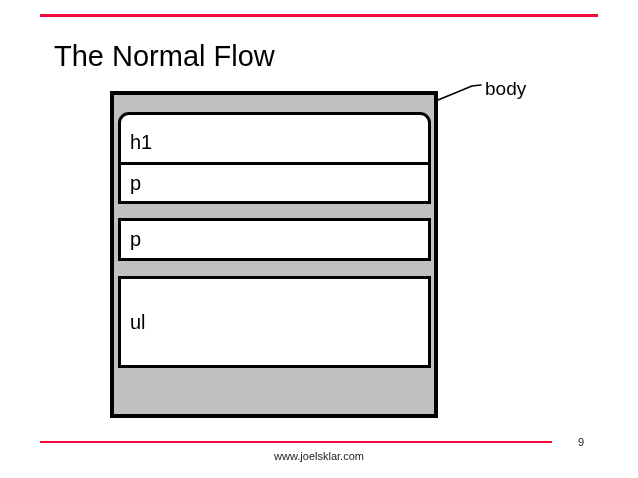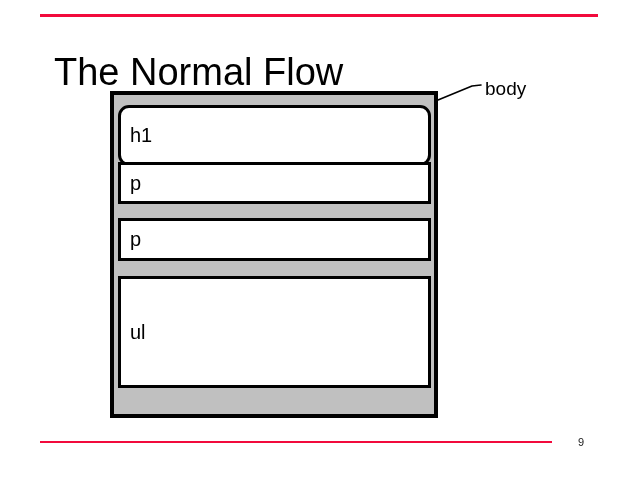--- a/index.html
+++ b/index.html
@@ -19,22 +19,22 @@
     overflow: hidden;
   }
   .rule-top {
     position: absolute;
     left: 40px; top: 14px;
     width: 558px; height: 3px;
     background: var(--accent-red);
   }
   .slide-title {
     position: absolute;
-    left: 54px; top: 52px;
-    font-size: 38px;
+    left: 54px; top: 36px;
+    font-size: 29px;
     line-height: 40px;
     color: var(--ink);
     font-weight: 400;
     white-space: nowrap;
   }
   .body-box {
     position: absolute;
     left: 110px; top: 91px;
     width: 328px; height: 327px;
     background: var(--body-fill);
@@ -45,24 +45,24 @@
     left: 4px;
     width: 313px;
     background: #ffffff;
     border: 3px solid var(--ink);
     display: flex;
     align-items: center;
     padding-left: 9px;
     font-size: 20px;
     color: var(--ink);
   }
-  .flow-box-h1 { top: 10px;  height: 61px; border-radius: 11px; }
+  .flow-box-h1 { top: 17px;  height: 61px; border-radius: 11px; }
   .flow-box-p1 { top: 67px;  height: 42px; }
   .flow-box-p2 { top: 123px; height: 43px; }
-  .flow-box-ul { top: 181px; height: 112px; }
+  .flow-box-ul { top: 181px; height: 92px; }
   .callout-svg {
     position: absolute;
     left: 434px; top: 78px;
     width: 54px; height: 28px;
     overflow: visible;
   }
   .callout-label {
     position: absolute;
     left: 485px; top: 78px;
     font-size: 19px;
@@ -117,16 +117,17 @@
   </div>
 
   <svg class="callout-svg" viewBox="0 0 54 28" xmlns="http://www.w3.org/2000/svg">
     <polyline points="4,22 38,8 47,7" fill="none" stroke="#000000" stroke-width="1.6" stroke-linecap="round" stroke-linejoin="round"></polyline>
   </svg>
 
   <div class="callout-label">body</div>
 
   <div class="rule-bottom"></div>
 
+  <div class="footer-url">www.joelsklar.com</div>
 
   <div class="page-number">9</div>
 
 </div>
 
 </body></html>

